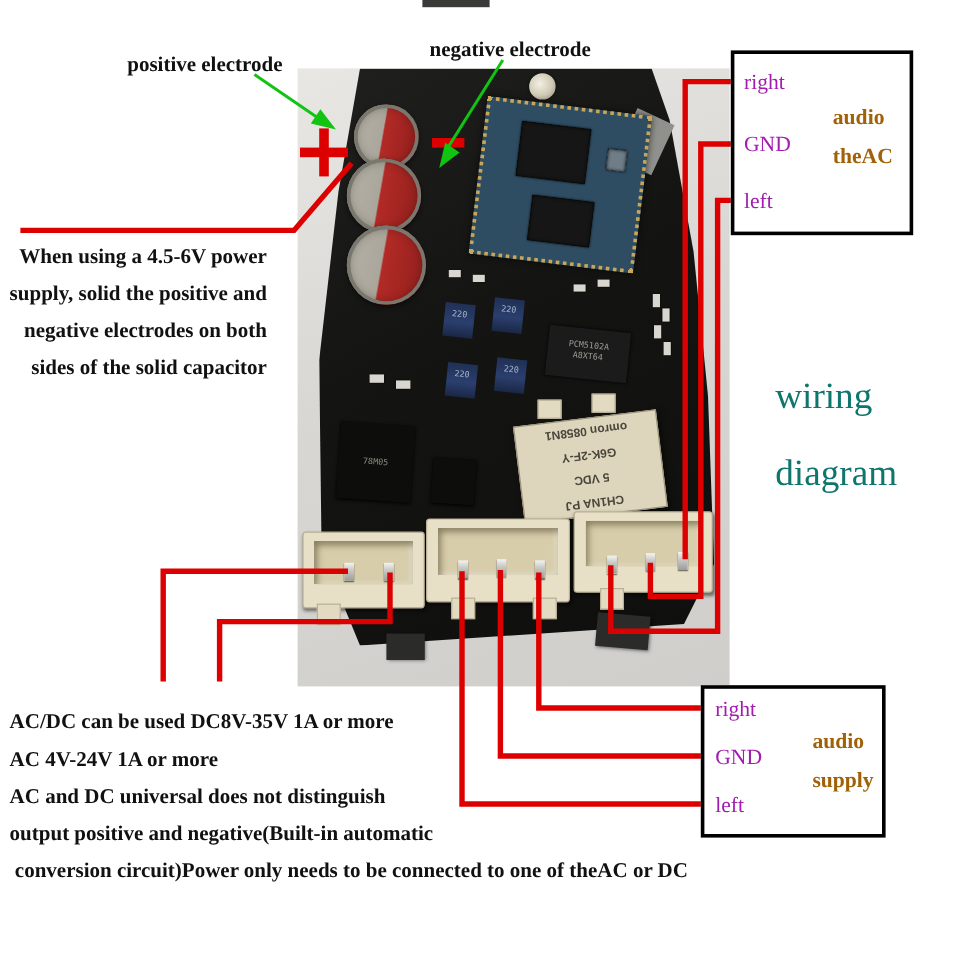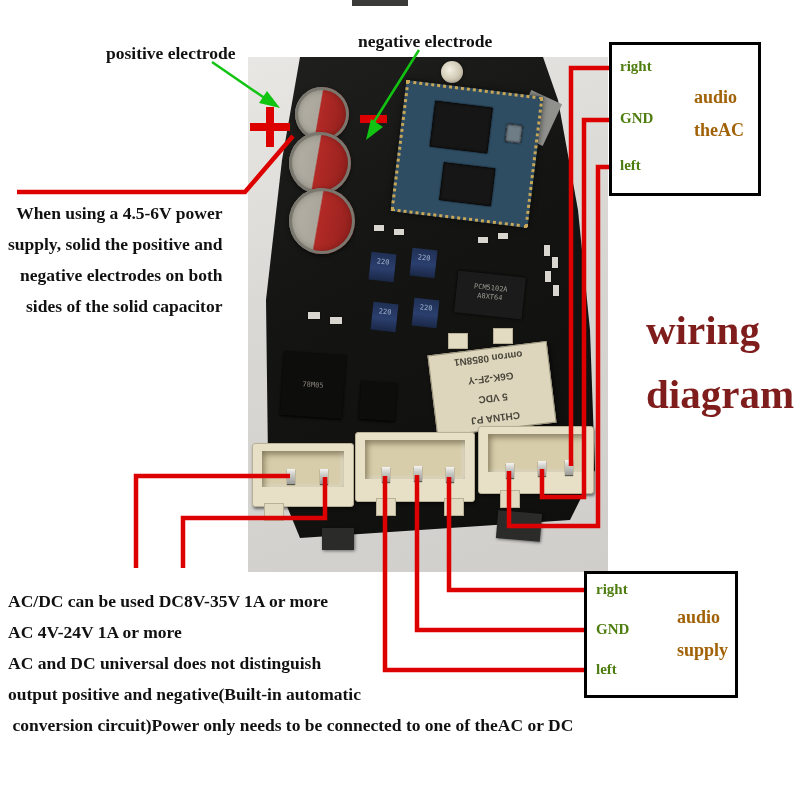--- a/index.html
+++ b/index.html
@@ -1,20 +1,20 @@
 <!DOCTYPE html>
 <html><head>
 <meta charset="utf-8">
 <style>
   html,body{margin:0;padding:0;background:#ffffff;}
   #canvas{position:relative;width:800px;height:800px;background:#ffffff;overflow:hidden;
           font-family:"Liberation Serif","DejaVu Serif",serif;}
   .abs{position:absolute;}
   .ann{font-weight:bold;color:#111;font-size:17.5px;line-height:31px;white-space:pre;}
-  .bigtitle{font-weight:bold;color:#7f1d1d;font-size:41px;line-height:64px;}
+  .bigtitle{font-weight:normal;color:#0f766e;font-size:31px;line-height:64px;}
   
   #photo{left:248px;top:57px;width:360px;height:515px;
          background:linear-gradient(160deg,#e8e7e3 0%,#d8d7d3 45%,#cfcecb 100%);}
   #pcb{left:0;top:0;width:360px;height:515px;
        background:linear-gradient(150deg,#20201e 0%,#141413 40%,#0e0e0d 100%);
        clip-path:polygon(52px 0px,295px 0px,310px 43px,330px 153px,342px 273px,347px 413px,322px 463px,52px 481px,20px 403px,18px 243px,34px 103px);}
   .cap{border-radius:50%;background:linear-gradient(100deg,#b7b3a8 0%,#aaa69b 44%,#b22a26 46%,#8f1f1c 100%);
        box-shadow:inset 0 0 0 3px #7a776e, inset 0 0 10px rgba(0,0,0,.45), 0 2px 4px rgba(0,0,0,.5);}
   #btmod{left:150px;top:31px;width:132px;height:126px;background:#2e4d63;
          border:3px dotted #c7a658;transform:rotate(7deg);box-shadow:0 0 6px rgba(0,0,0,.6);}
@@ -35,21 +35,21 @@
           box-shadow:inset 2px 3px 6px rgba(60,50,20,.55), inset -2px -1px 4px rgba(255,255,250,.6);}
   .pin{position:absolute;width:8px;height:15px;background:linear-gradient(#f4f4f2 0%,#c9c9c5 40%,#9c9c98 100%);
        box-shadow:0 1px 1px rgba(0,0,0,.6);}
   .foot{position:absolute;background:#e3dbc1;border:1px solid #b9b096;}
   .tab{background:#2b2b29;box-shadow:1px 1px 3px rgba(0,0,0,.5);}
   .pad{position:absolute;background:#d8d6cf;box-shadow:0 0 1px #000;}
   .blackic{background:#0d0d0c;box-shadow:0 1px 3px #000;color:#8b887c;
            font-family:"DejaVu Sans Mono",monospace;font-size:7px;text-align:center;}
   
   .wirebox{border:3px solid #000;background:#ffffff;}
-  .pinlabel{position:absolute;font-weight:bold;font-size:15px;color:#4d7c0f;white-space:nowrap;}
+  .pinlabel{position:absolute;font-weight:normal;font-size:18px;color:#a21caf;white-space:nowrap;}
   .boxtitle{position:absolute;font-weight:bold;font-size:18px;color:#a16207;line-height:33px;}
   svg{position:absolute;left:0;top:0;pointer-events:none;}
 </style>
 </head>
 <body>
 
 <div id="canvas">
 
   <div class="abs" style="left:352px;top:0;width:56px;height:6px;background:#3a3a38;"></div>
 

